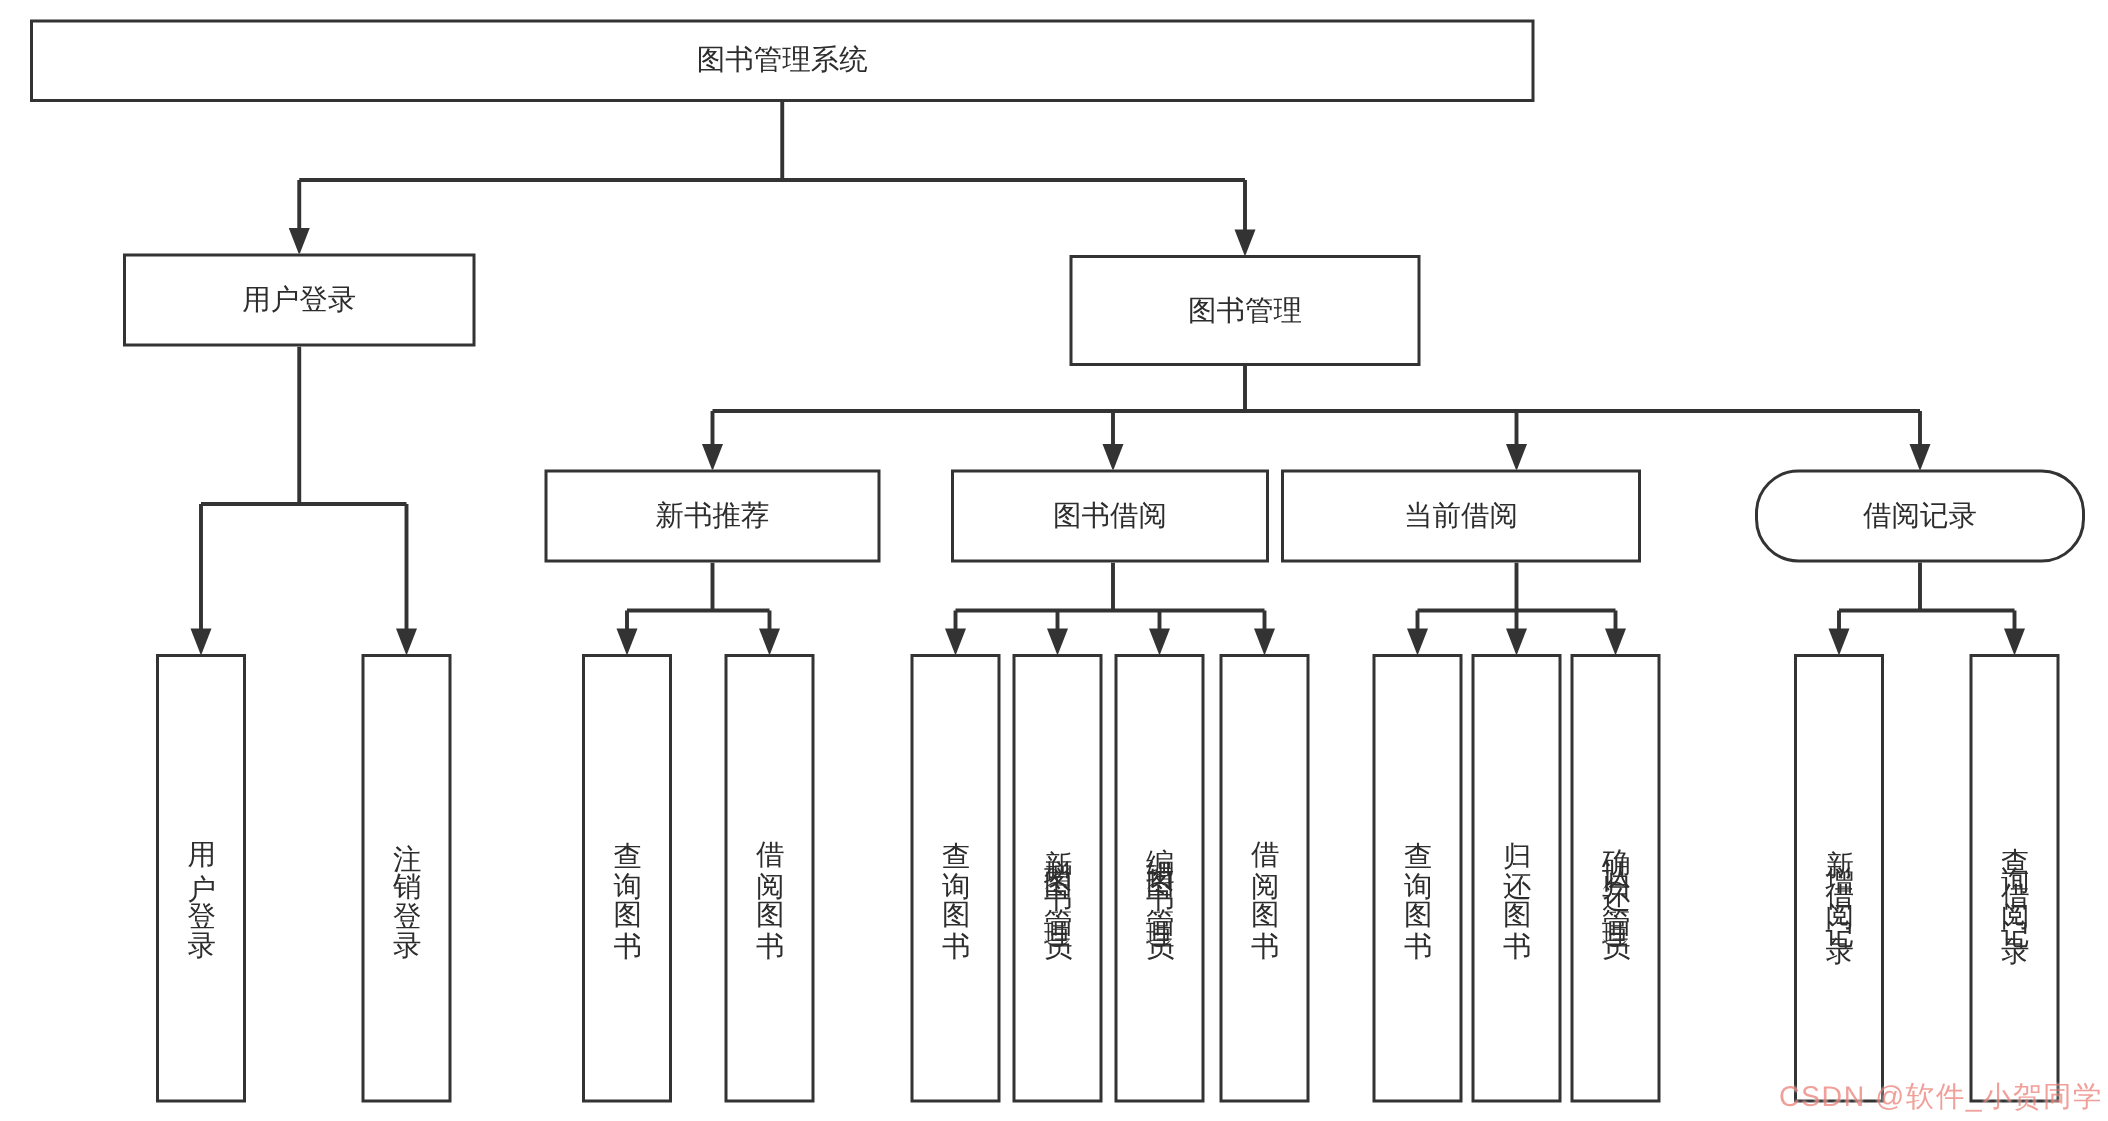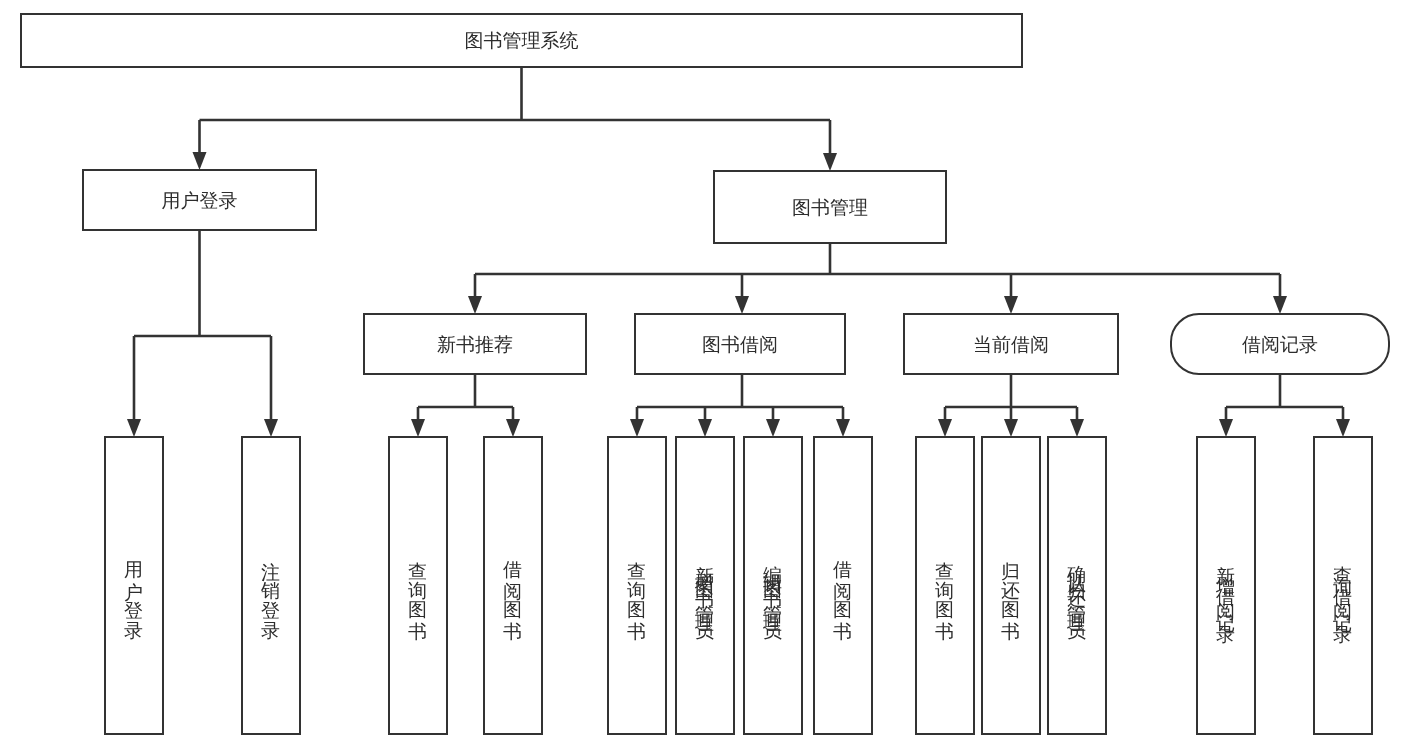--- a/index.html
+++ b/index.html
@@ -84,21 +84,21 @@
       </div>
       <div class="node" style="left: 713px; top: 170px; width: 234px; height: 74px;">
         <span>图书管理</span>
       </div>
       <div class="node" style="left: 363px; top: 313px; width: 224px; height: 62px;">
         <span>新书推荐</span>
       </div>
       <div class="node" style="left: 634px; top: 313px; width: 212px; height: 62px;">
         <span>图书借阅</span>
       </div>
-      <div class="node" style="left: 903px; top: 313px; width: 216px; height: 62px;">
+      <div class="node" style="left: 854px; top: 313px; width: 240px; height: 62px;">
         <span>当前借阅</span>
       </div>
       <div class="node" style="left: 1170px; top: 313px; width: 220px; height: 62px; border-radius: 29px;">
         <span>借阅记录</span>
       </div>
       <div class="node v" style="left: 104px; top: 436px; width: 60px; height: 299px;">
         <span style="letter-spacing: 20px;">用户登录</span>
       </div>
       <div class="node v" style="left: 241px; top: 436px; width: 60px; height: 299px;">
         <span style="letter-spacing: 20px;">注销登录</span>
@@ -130,13 +130,14 @@
       <div class="node v" style="left: 1047px; top: 436px; width: 60px; height: 299px;">
         <span style="letter-spacing: 8px;">确认归还（管理员）</span>
       </div>
       <div class="node v" style="left: 1196px; top: 436px; width: 60px; height: 299px;">
         <span style="letter-spacing: 12px;">新增借阅记录</span>
       </div>
       <div class="node v" style="left: 1313px; top: 436px; width: 60px; height: 299px;">
         <span style="letter-spacing: 12px;">查询借阅记录</span>
       </div>
     </div>
+  <div class="watermark">CSDN @软件_小贺同学</div>
 </div>
 
 </body></html>

